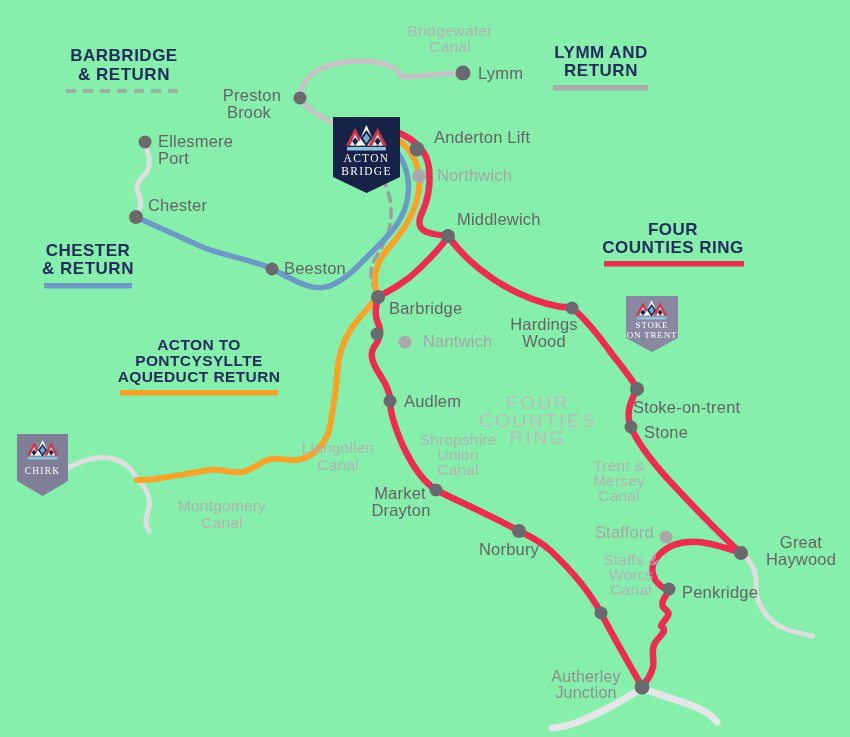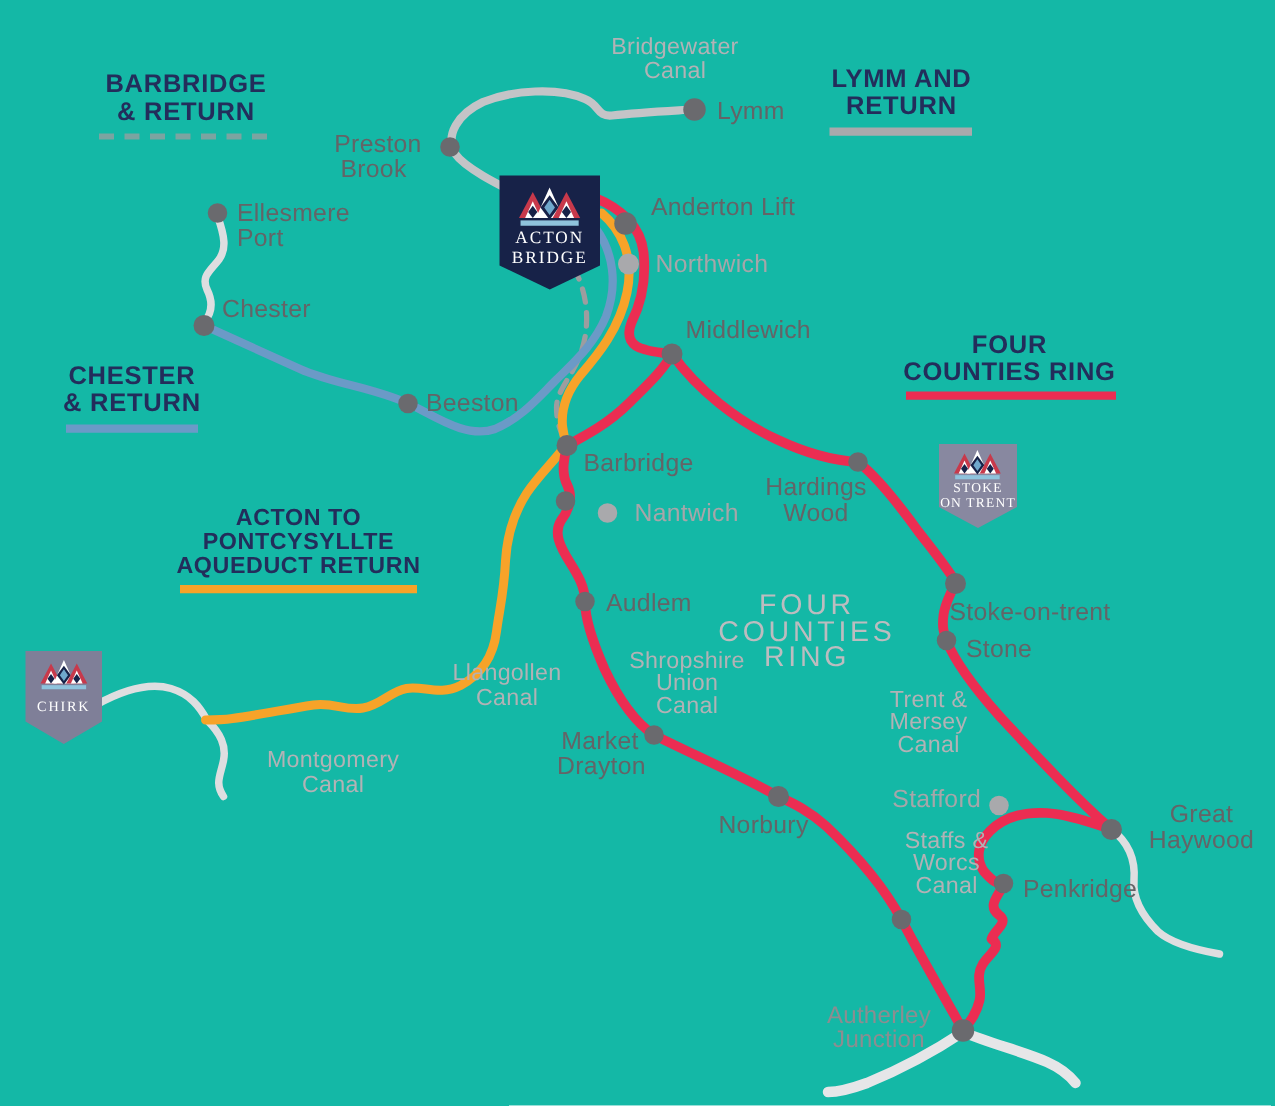--- a/index.html
+++ b/index.html
@@ -1,16 +1,16 @@
 <!DOCTYPE html>
 <html><head>
 <meta charset="utf-8">
 <style>
   html,body{margin:0;padding:0;background:#ffffff;}
-  .stage{position:relative;width:850px;height:737px;background:#14b8a6;overflow:hidden;}
+  .stage{position:relative;width:850px;height:737px;background:#86efac;overflow:hidden;}
   svg text{font-family:"Liberation Sans",sans-serif;}
   .route{fill:none;stroke-linecap:round;stroke-linejoin:round;}
   .lbl-dark{font-size:16.5px;fill:#646467;letter-spacing:.2px;}
   .lbl-grey{font-size:16.5px;fill:#A6A6A9;letter-spacing:.2px;}
   .lbl-med{font-size:16px;fill:#8D8D90;letter-spacing:.2px;}
   .lbl-light{font-size:15.5px;fill:#B2B2B5;letter-spacing:.2px;}
   .watermark{font-size:19px;fill:#BCBCBF;letter-spacing:2.5px;}
   .legend{font-size:17px;font-weight:bold;fill:#232D5B;letter-spacing:.5px;}
   .legend-sm{font-size:15.5px;font-weight:bold;fill:#232D5B;letter-spacing:.4px;}
   .badge-text{font-family:"Liberation Serif",serif;fill:#ffffff;}

